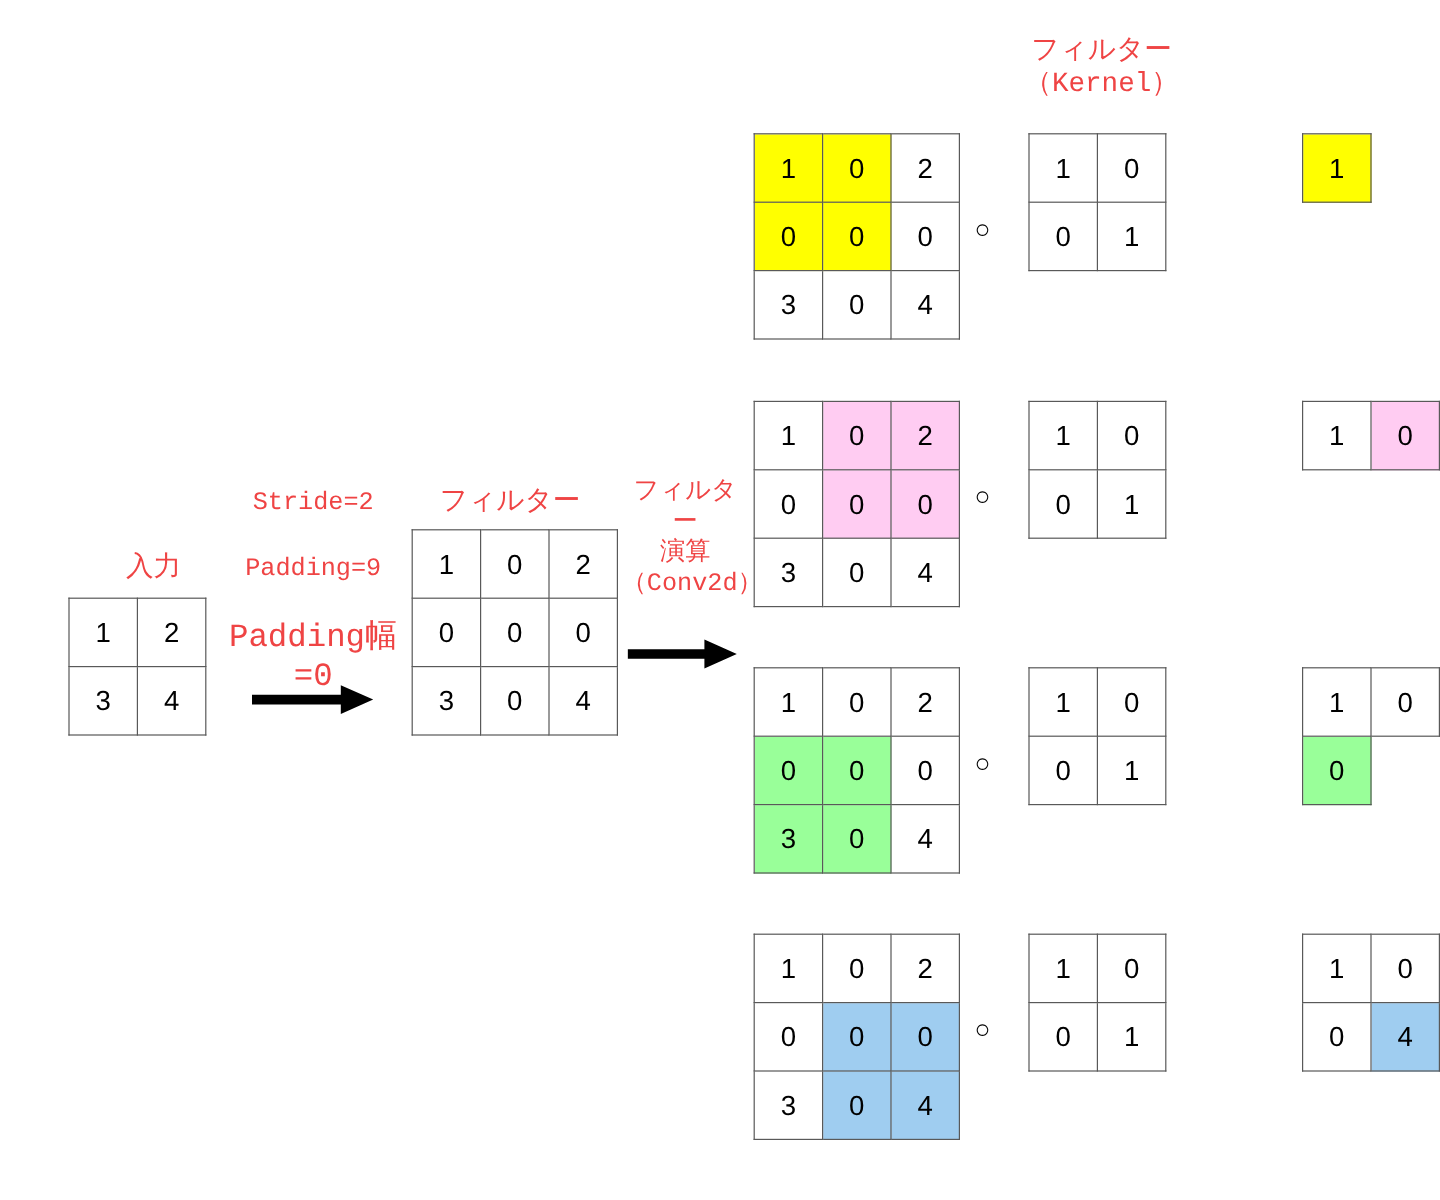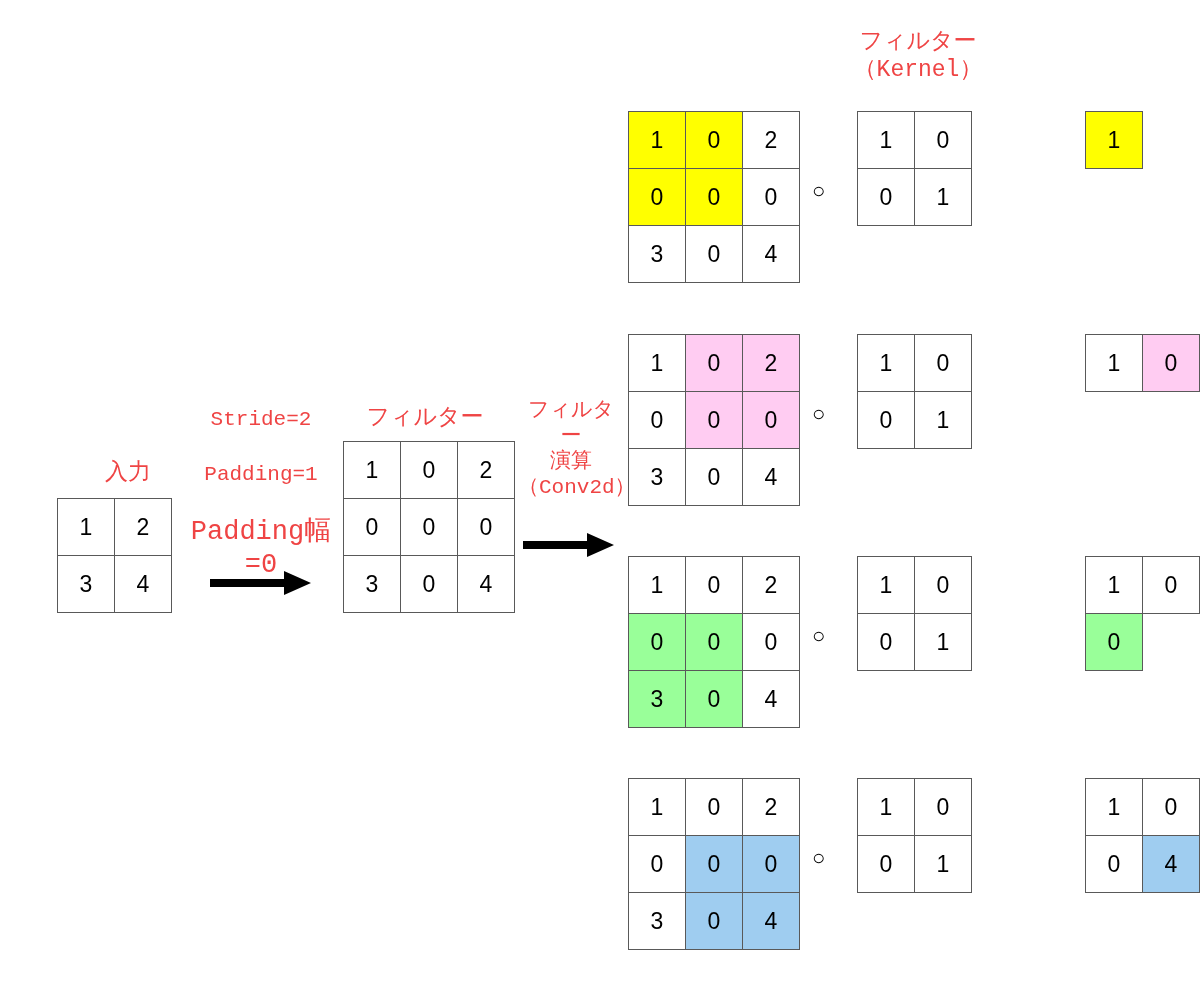--- a/index.html
+++ b/index.html
@@ -77,21 +77,21 @@
           <td>2</td>
         </tr>
         <tr>
           <td>3</td>
           <td>4</td>
         </tr>
       </tbody>
     </table>
 
   <div class="lbl" style="left:188px; top:407px; width:146px; font-size:21px;">Stride=2</div>
-  <div class="lbl" style="left:188px; top:462px; width:146px; font-size:21px;">Padding=1</div>
+  <div class="lbl" style="left:188px; top:462px; width:146px; font-size:21px;">Padding=9</div>
   <div class="lbl" style="left:180px; top:516px; width:162px; font-size:27px;">Padding幅=0</div>
 
   <div class="arrow" style="left:210px; top:570px; width:102px;">
     <svg width="102" height="26" viewBox="0 0 102 26" aria-hidden="true">
       <path d="M0 9 h74 v-8 l27 12 -27 12 v-8 H0 z" fill="#000000"></path>
     </svg>
   </div>
 
   <div class="lbl" style="left:337px; top:404px; width:176px; font-size:23px;">フィルター</div>
   <table class="grid" style="left:343px; top:441px;">

